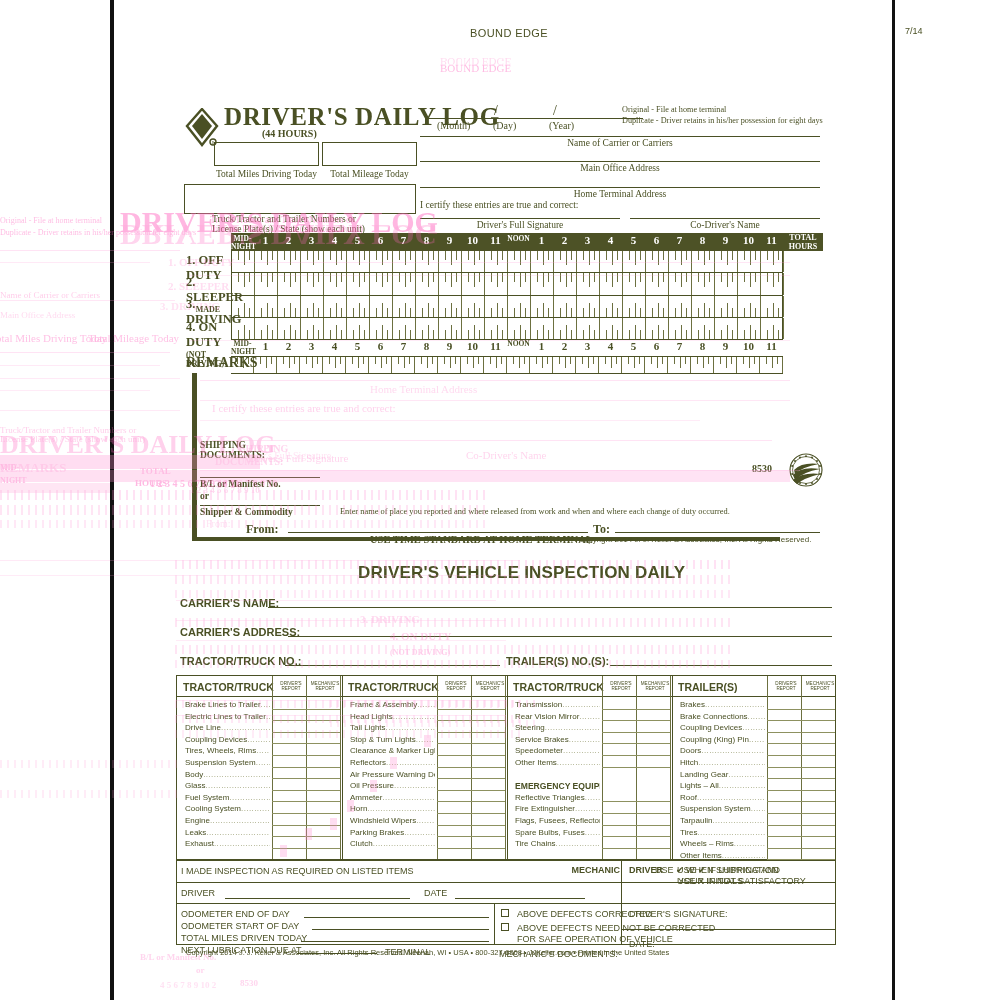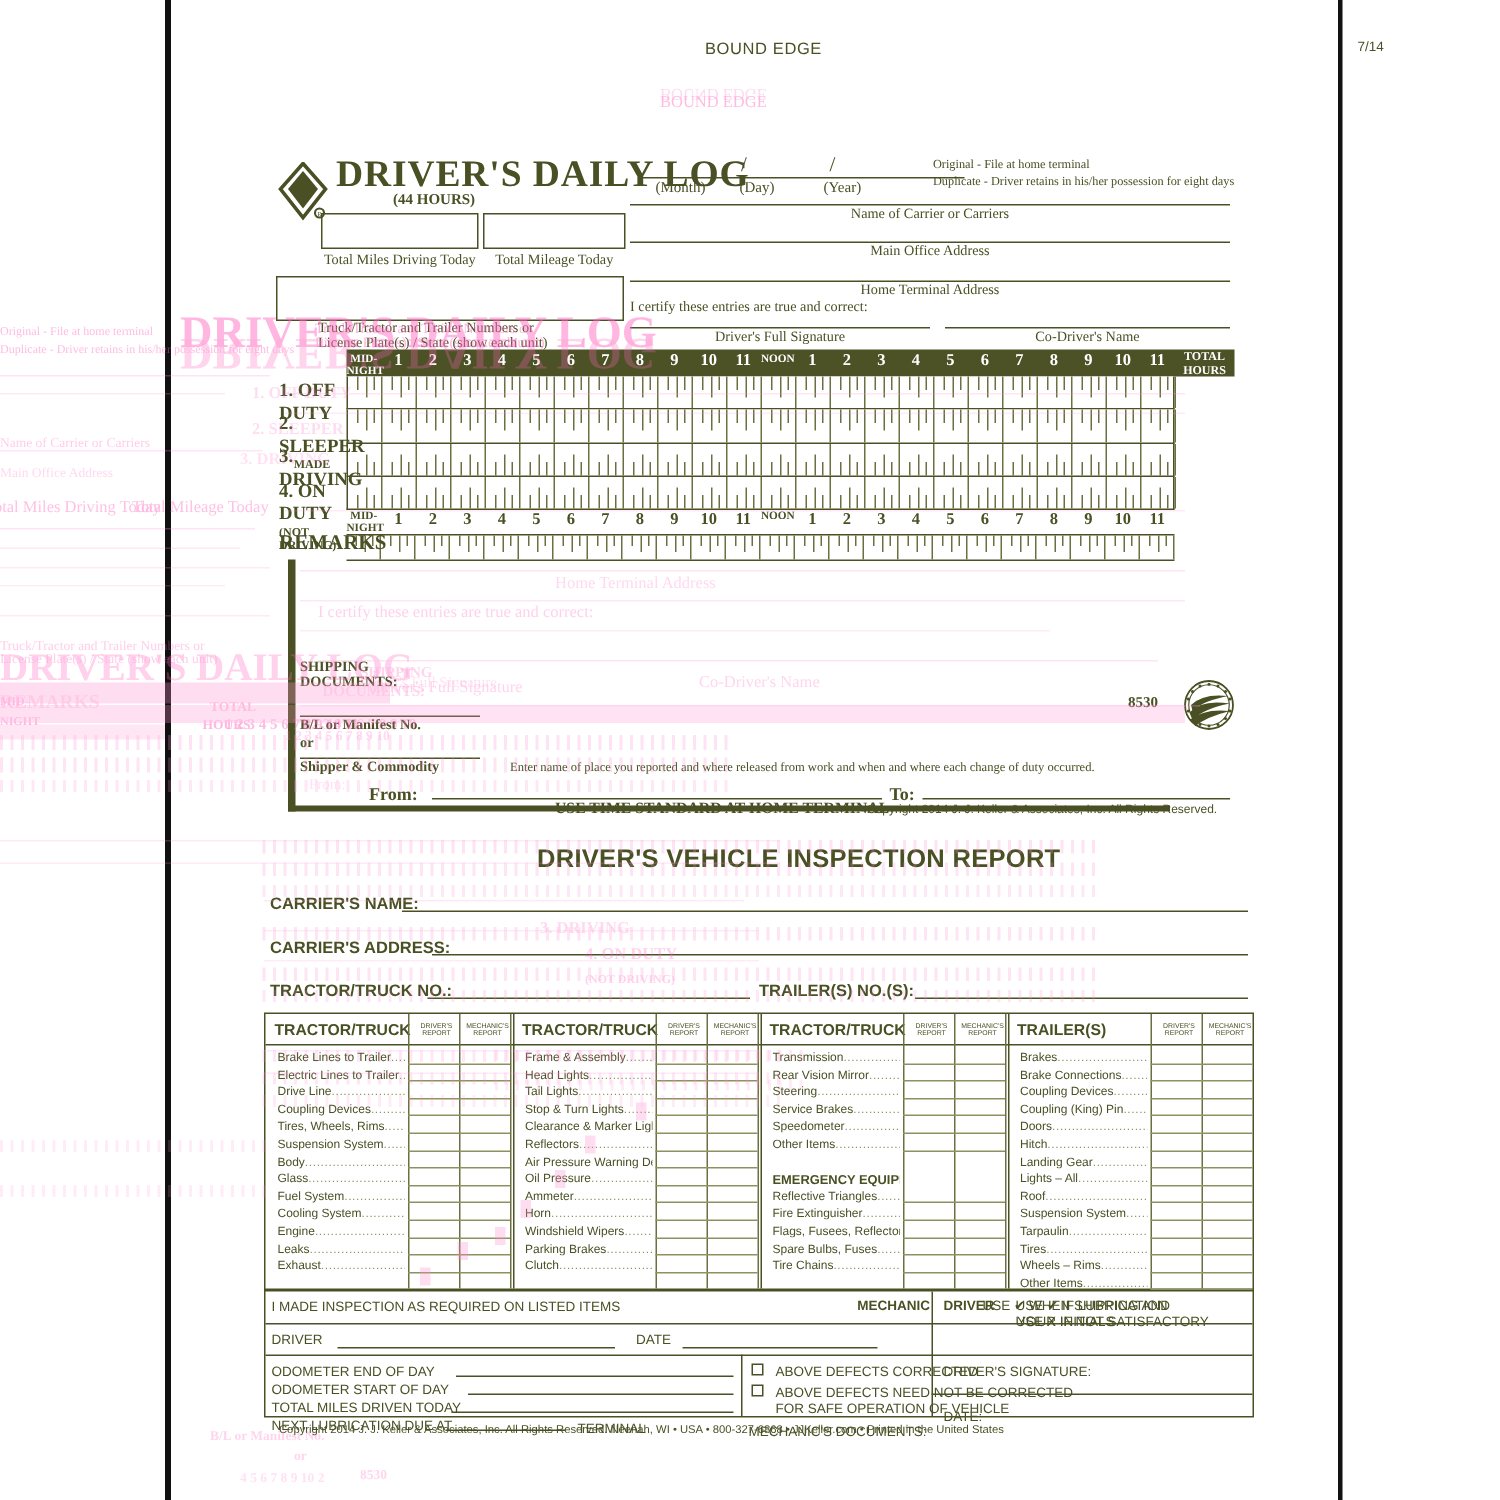--- a/index.html
+++ b/index.html
@@ -1789,21 +1789,21 @@
       <circle cx="17" cy="31" r="1"></circle>
       <circle cx="23" cy="30" r="1"></circle>
     <circle cx="28" cy="26" r="1"></circle>
       <circle cx="31" cy="21" r="1"></circle>
   </g>
 </svg>
 
 <div class="abs usetime">USE TIME STANDARD AT HOME TERMINAL</div>
 <div class="abs copyr1">Copyright 2014 J. J. Keller &amp; Associates, Inc. All Rights Reserved.</div>
 
-<div class="abs dvir-title">DRIVER'S VEHICLE INSPECTION REPORT</div>
+<div class="abs dvir-title">DRIVER'S VEHICLE INSPECTION DAILY</div>
 
 <div class="dv-lbl" style="left:180px;top:597px">CARRIER'S NAME:</div>
 <div class="uline" style="left:268px;top:607px;width:564px"></div>
 <div class="dv-lbl" style="left:180px;top:626px">CARRIER'S ADDRESS:</div>
 <div class="uline" style="left:288px;top:636px;width:544px"></div>
 <div class="dv-lbl" style="left:180px;top:655px">TRACTOR/TRUCK NO.:</div>
 <div class="uline" style="left:285px;top:665px;width:215px"></div>
 <div class="dv-lbl" style="left:506px;top:655px">TRAILER(S) NO.(S):</div>
 <div class="uline" style="left:610px;top:665px;width:222px"></div>
 

